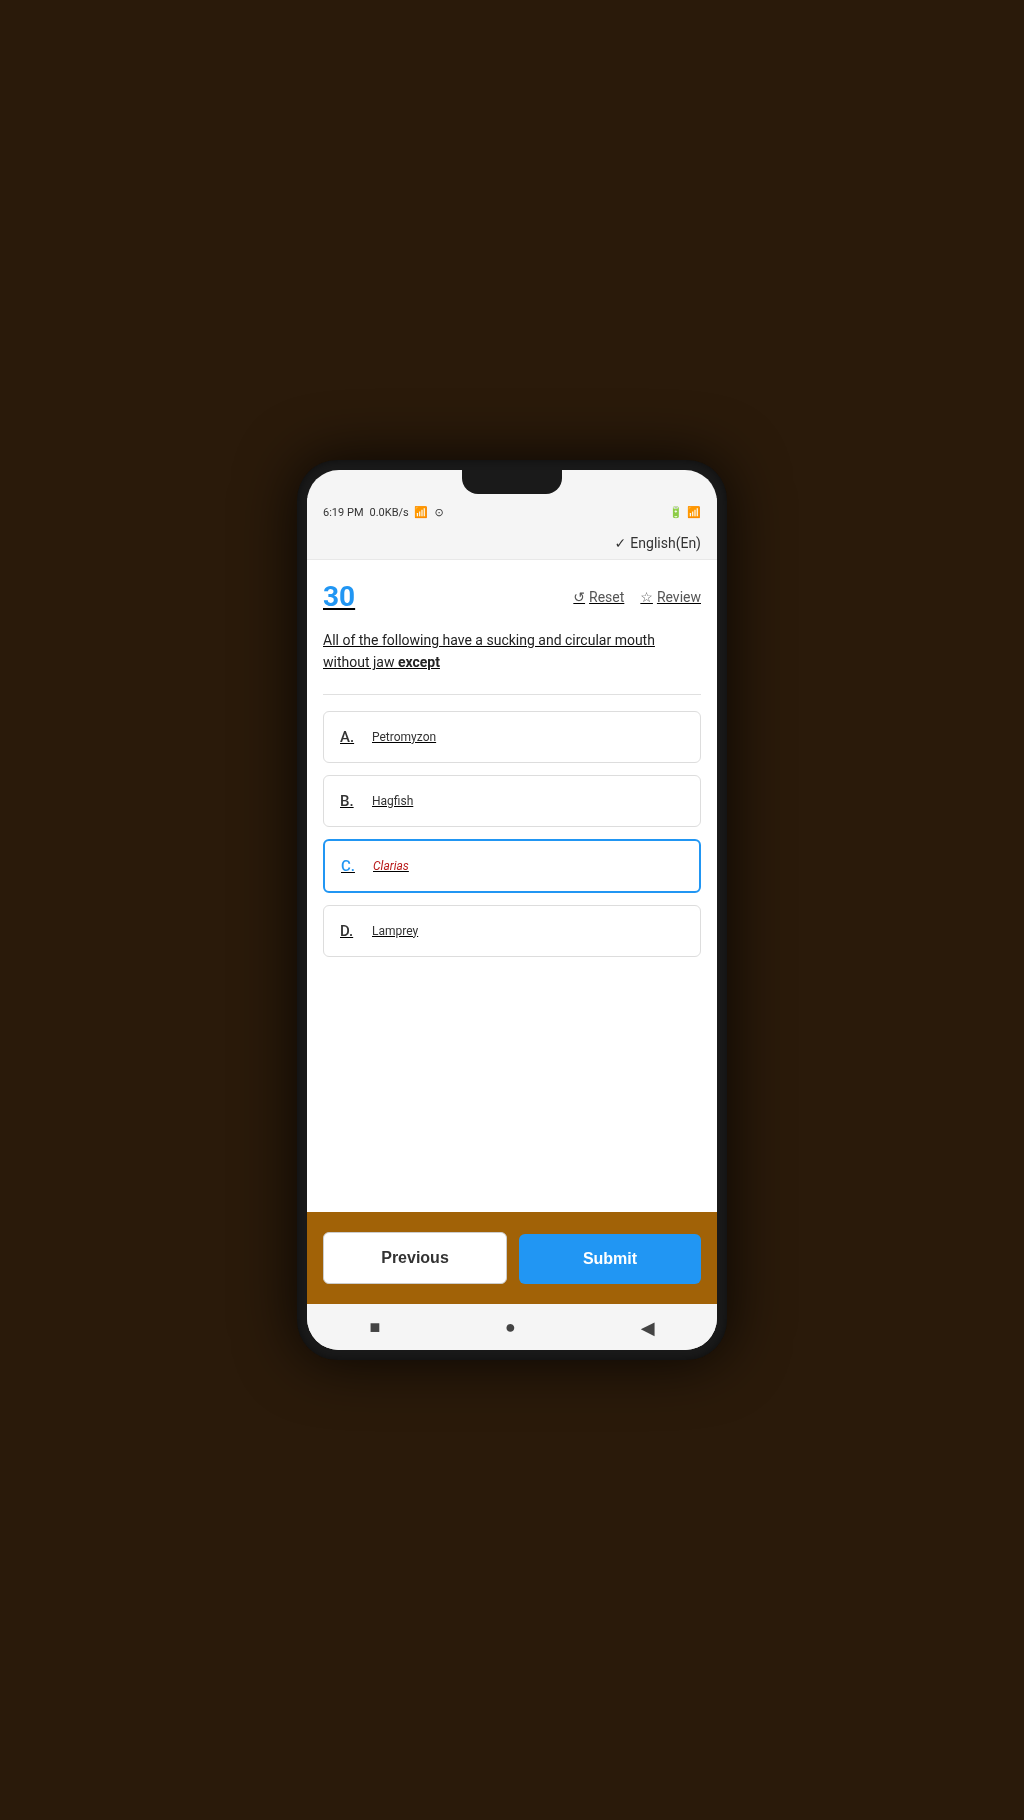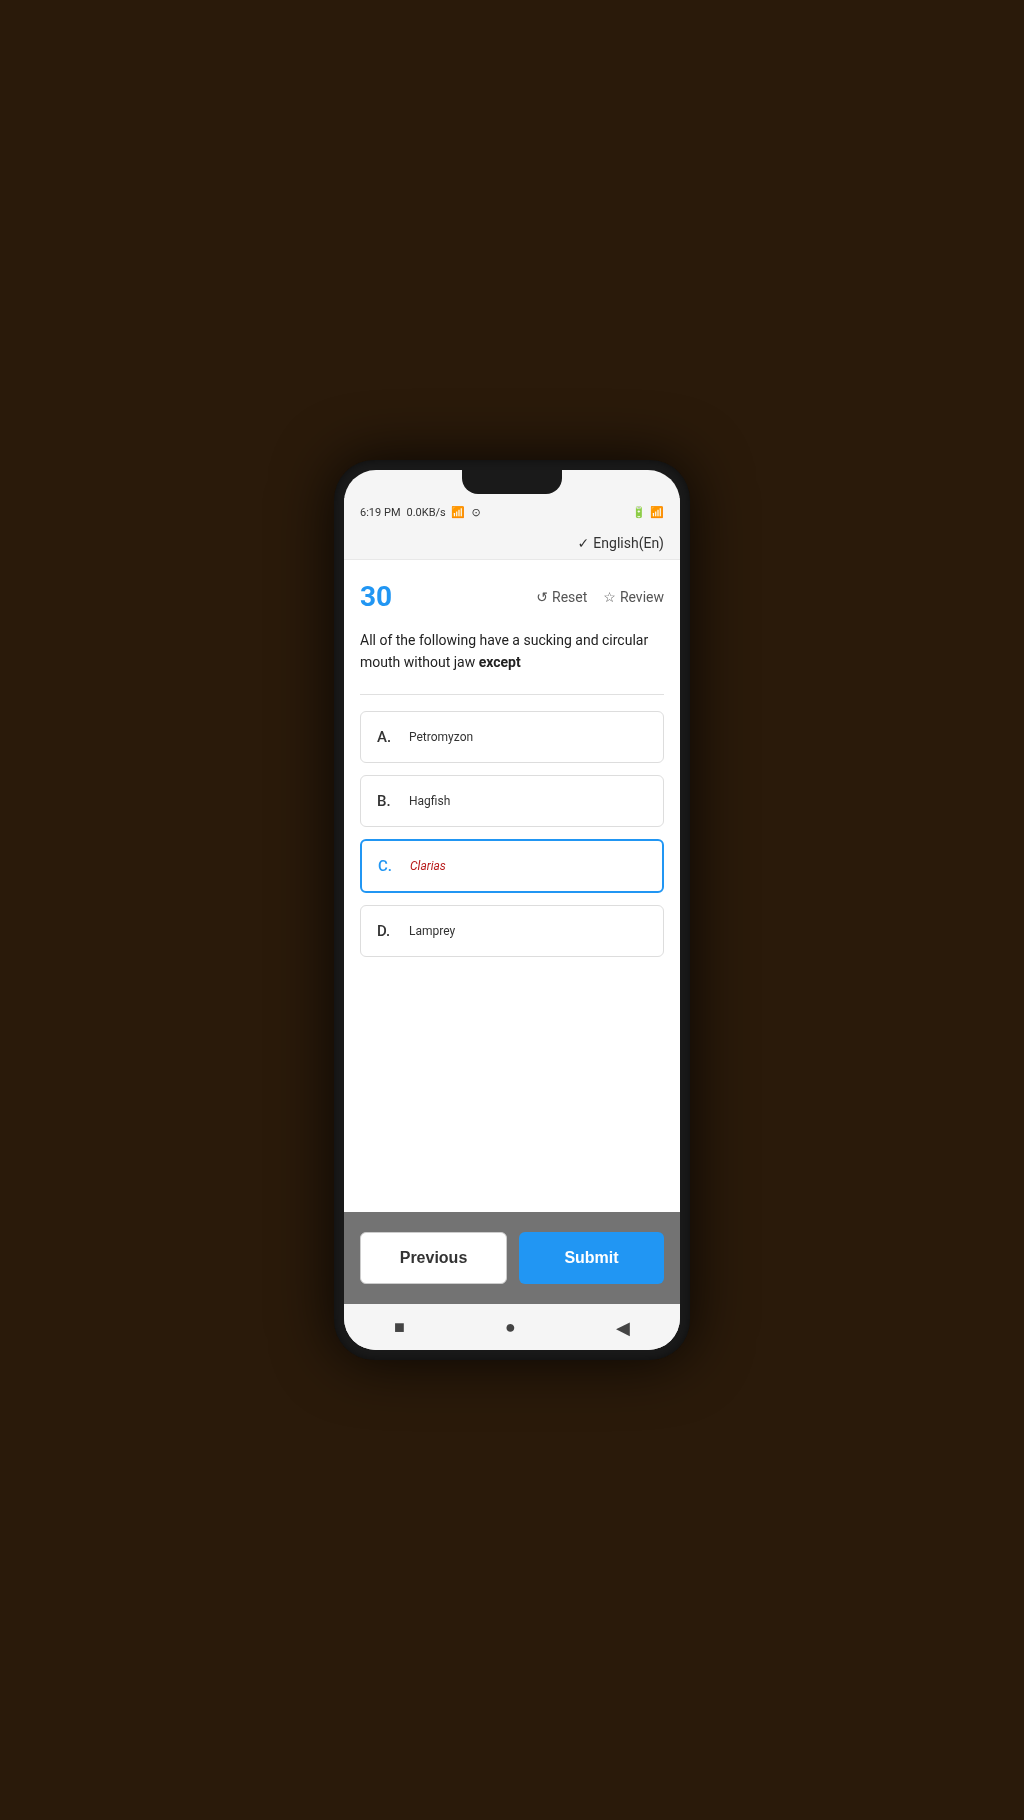--- a/index.html
+++ b/index.html
@@ -8,21 +8,21 @@
     body {
       background: #2a1a0a;
       display: flex;
       justify-content: center;
       align-items: center;
       min-height: 100vh;
       font-family: -apple-system, BlinkMacSystemFont, 'Segoe UI', Roboto, sans-serif;
     }
 
     .phone-frame {
-      width: 356px;
+      width: 430px;
       min-height: 900px;
       background: #1a1a1a;
       border-radius: 40px;
       padding: 10px;
       box-shadow: 0 0 60px rgba(0,0,0,0.8), inset 0 0 10px rgba(0,0,0,0.5);
       position: relative;
     }
 
     .phone-screen {
       background: #f5f5f5;
@@ -104,20 +104,21 @@
       gap: 4px;
       font-size: 14px;
       color: #333;
       cursor: pointer;
     }
 
     .main-content {
       background: #ffffff;
       flex: 1;
       padding: 20px 16px;
+      text-decoration: underline;
     }
 
     .question-header {
       display: flex;
       justify-content: space-between;
       align-items: center;
       margin-bottom: 16px;
     }
 
     .question-number {
@@ -216,21 +217,22 @@
 
     .option-text.selected {
       color: #b91c1c;
       font-style: italic;
     }
 
     .bottom-actions {
       padding: 20px 16px;
       display: flex;
       gap: 12px;
-      background: #737373;
+      background: #a16207;
+      align-items: flex-end;
     }
 
     .btn-previous {
       flex: 1;
       padding: 16px;
       border: 1.5px solid #ccc;
       background: #fff;
       border-radius: 6px;
       font-size: 16px;
       font-weight: 600;

